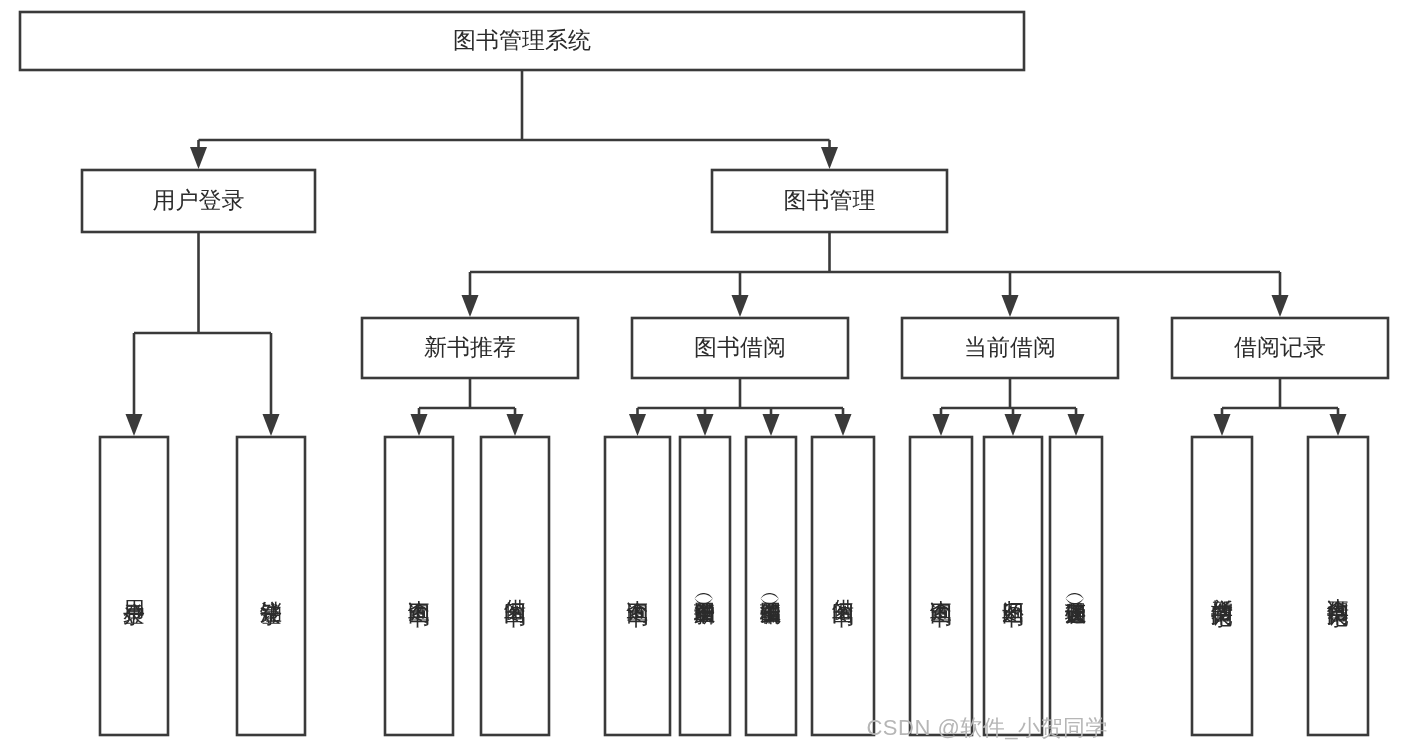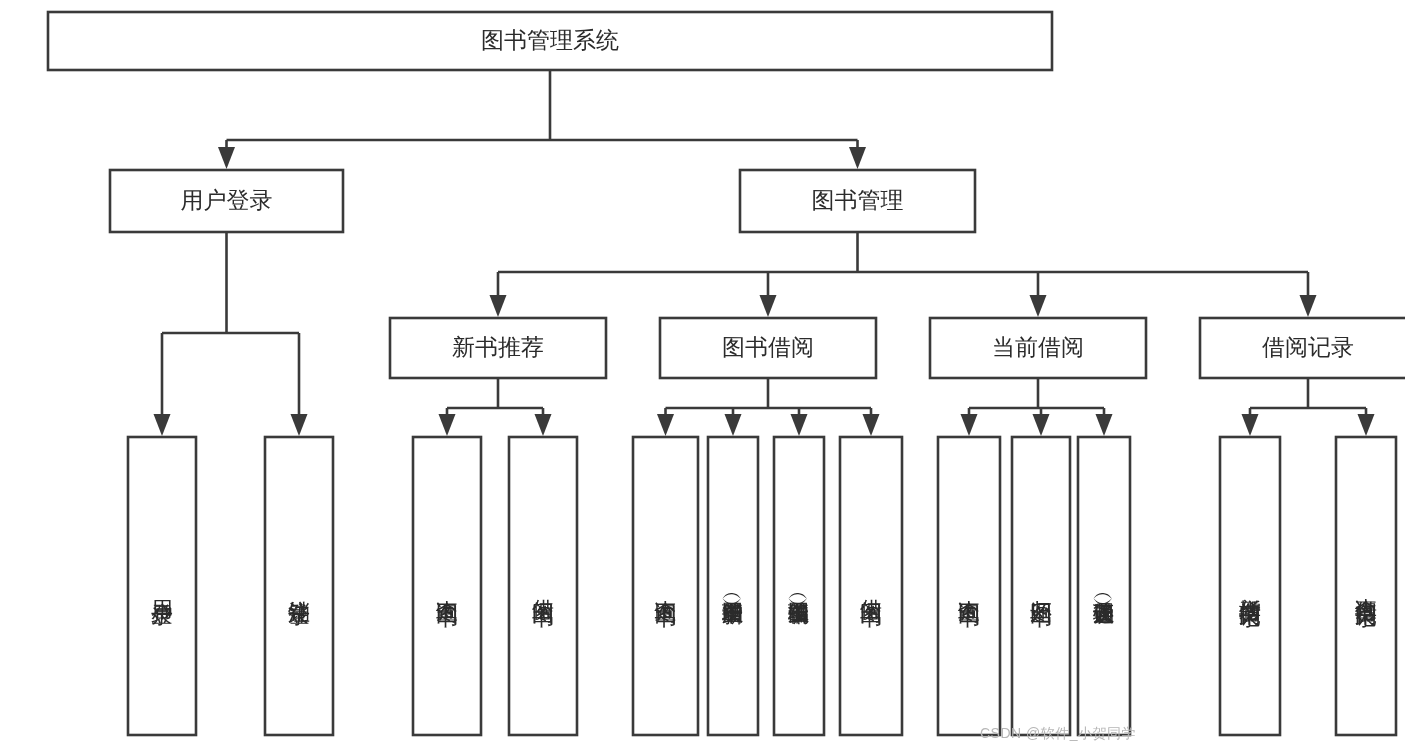--- a/index.html
+++ b/index.html
@@ -11,21 +11,20 @@
     width: 1405px;
     height: 747px;
     font-family: "Liberation Sans", "DejaVu Sans", sans-serif;
     overflow: hidden;
     position: relative;
   }
   #diagram-root {
     position: relative;
     width: 1116px;
     height: 747px;
-    margin-left: 28px;
   }
   svg.flow {
     position: absolute;
     top: 0;
     left: 0;
     width: 1405px;
     height: 747px;
   }
   .node-box {
     fill: #ffffff;
@@ -60,21 +59,21 @@
     line-height: 1;
     white-space: nowrap;
     text-align: center;
     pointer-events: none;
   }
   .watermark {
     position: absolute;
     right: 8px;
     bottom: 4px;
     font-family: "Liberation Sans", "DejaVu Sans", sans-serif;
-    font-size: 14px;
+    font-size: 22px;
     color: #b6b6b6;
     letter-spacing: 0.5px;
     white-space: nowrap;
   }
 </style>
 </head>
 <body>
 
 <div id="diagram-root">
   <svg class="flow" viewBox="0 0 1405 747">

